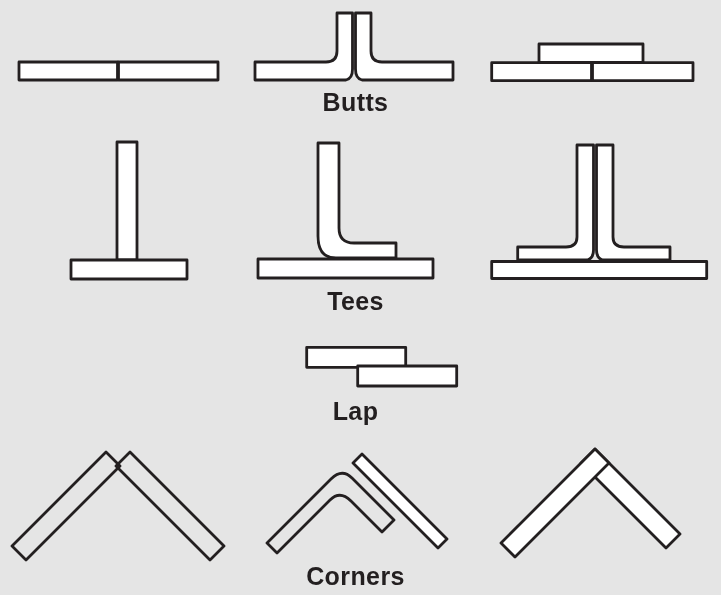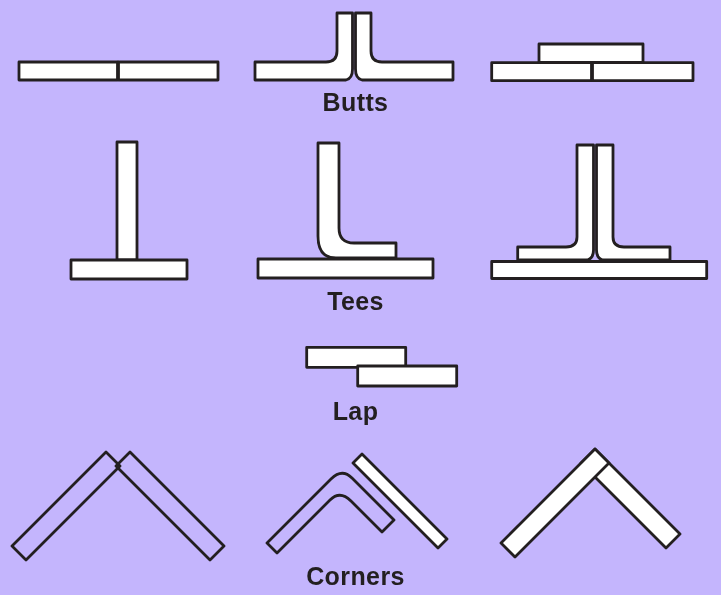--- a/index.html
+++ b/index.html
@@ -1,19 +1,19 @@
 <!DOCTYPE html>
 <html><head>
 <meta charset="utf-8">
 <style>
   html,body{margin:0;padding:0;background:#ffffff;}
   .page{
     position:relative;
     width:721px;height:595px;
-    background:#c4b5fd;
+    background:#e5e5e5;
     overflow:hidden;
     font-family:"Liberation Sans", sans-serif;
   }
   .diagram-svg{position:absolute;left:0;top:0;}
   .joint-label{
     position:absolute;
     left:0;width:721px;
     text-align:center;
     transform:translateX(-5px);
     font-weight:bold;

